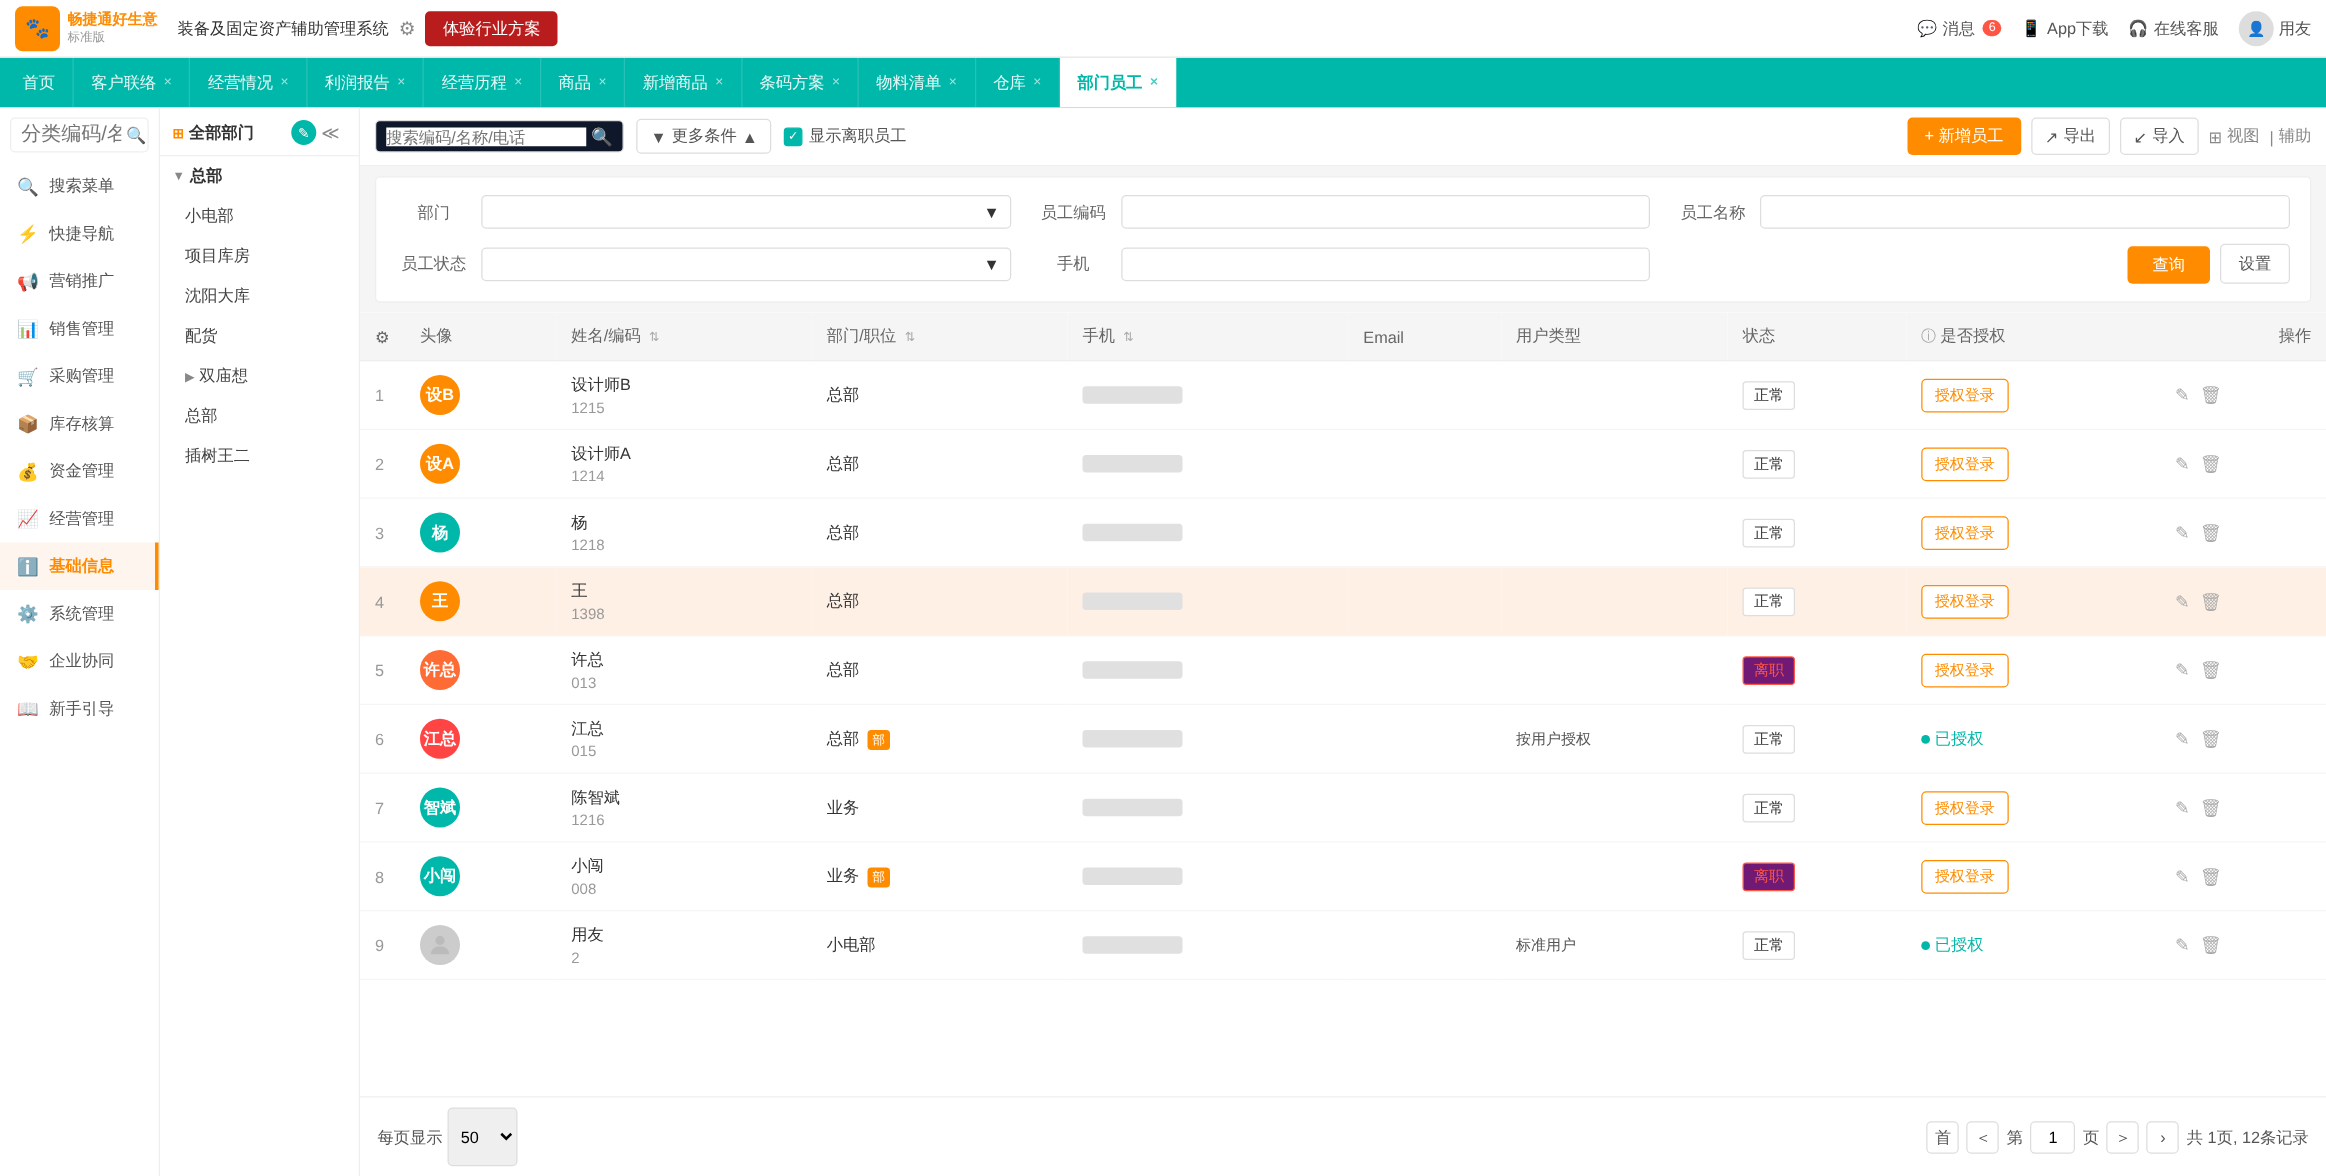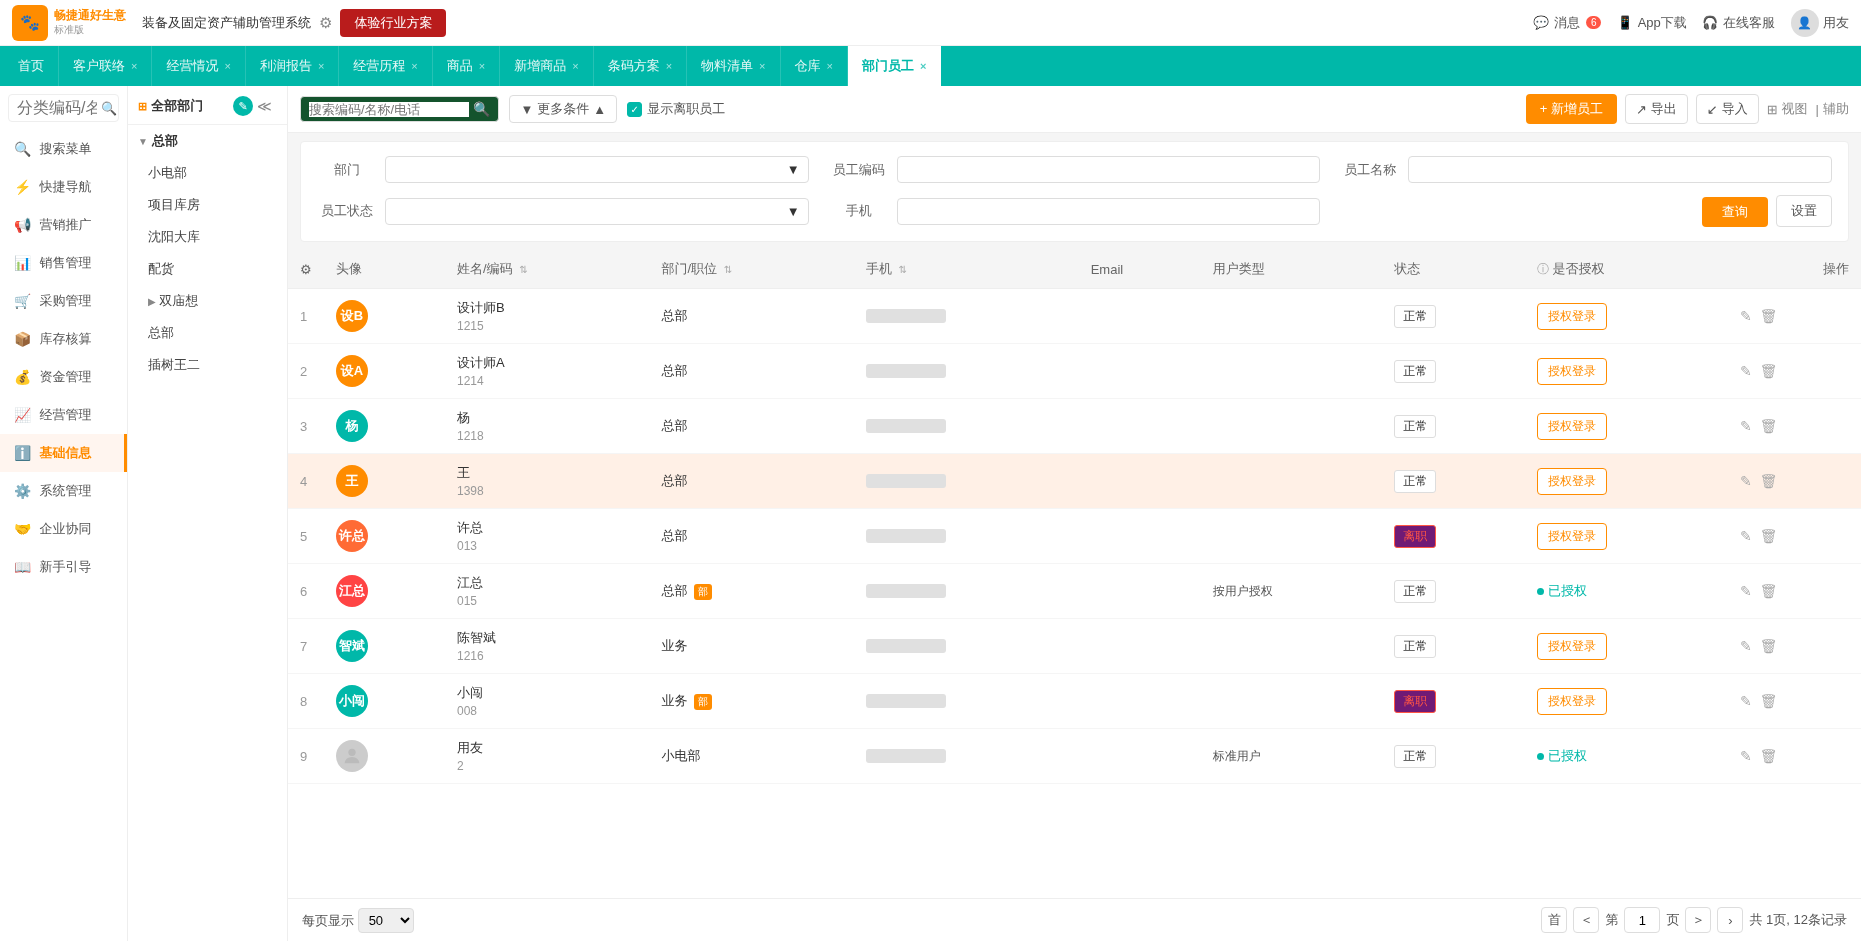--- a/index.html
+++ b/index.html
@@ -57,21 +57,21 @@
     .dept-node.level1 { font-weight: bold; color: #333; padding-left: 10px; display: flex; align-items: center; gap: 4px; }
     .dept-node.level2 { padding-left: 20px; }
     .tree-arrow { font-size: 10px; color: #888; }
 
     
     .content-area { flex: 1; display: flex; flex-direction: column; overflow: hidden; }
 
     
     .toolbar { background: #fff; padding: 8px 12px; display: flex; align-items: center; justify-content: space-between; border-bottom: 1px solid #eee; gap: 10px; }
     .toolbar-left { display: flex; align-items: center; gap: 10px; }
-    .search-box { display: flex; align-items: center; border: 1px solid #ddd; border-radius: 4px; padding: 4px 8px; background: #14532d; gap: 4px; }
+    .search-box { display: flex; align-items: center; border: 1px solid #ddd; border-radius: 4px; padding: 4px 8px; background: #0f172a; gap: 4px; }
     .search-box input { border: none; outline: none; font-size: 13px; width: 160px; color: #333; }
     .search-icon { color: #aaa; font-size: 14px; cursor: pointer; }
     .filter-btn { display: flex; align-items: center; gap: 4px; color: #555; cursor: pointer; font-size: 13px; border: 1px solid #ddd; border-radius: 4px; padding: 4px 10px; }
     .checkbox-label { display: flex; align-items: center; gap: 5px; font-size: 13px; color: #555; cursor: pointer; }
     .checkbox-icon { width: 15px; height: 15px; border: 1px solid #00b8a9; border-radius: 3px; background: #00b8a9; display: flex; align-items: center; justify-content: center; color: #fff; font-size: 10px; }
     .toolbar-right { display: flex; align-items: center; gap: 8px; }
     .add-btn { background: #ff8c00; color: #fff; border: none; border-radius: 4px; padding: 6px 14px; cursor: pointer; font-size: 13px; display: flex; align-items: center; gap: 4px; }
     .outline-btn { border: 1px solid #ddd; background: #fff; color: #555; border-radius: 4px; padding: 5px 10px; cursor: pointer; font-size: 13px; display: flex; align-items: center; gap: 4px; }
 
     
@@ -107,21 +107,21 @@
     .action-icon { color: #aaa; cursor: pointer; font-size: 14px; }
     .user-type { font-size: 12px; color: #555; }
     .sort-icon { font-size: 10px; color: #aaa; margin-left: 3px; }
     .dept-badge { display: inline-block; background: #ff8c00; color: #fff; border-radius: 3px; font-size: 10px; padding: 1px 4px; margin-left: 3px; vertical-align: middle; }
 
     
     .pagination { display: flex; align-items: center; justify-content: space-between; padding: 8px 14px; background: #fff; border-top: 1px solid #eee; font-size: 13px; color: #555; }
     .pagination-right { display: flex; align-items: center; gap: 6px; }
     .page-btn { width: 26px; height: 26px; border: 1px solid #ddd; border-radius: 4px; display: flex; align-items: center; justify-content: center; cursor: pointer; color: #555; background: #fff; font-size: 13px; }
     .page-input { width: 36px; height: 26px; border: 1px solid #ddd; border-radius: 4px; text-align: center; font-size: 13px; outline: none; }
-    .per-page-select { border: 1px solid #ddd; border-radius: 4px; padding: 3px 6px; font-size: 13px; outline: none; }
+    .per-page-select { border: 1px solid #ddd; border-radius: 4px; padding: 14px 6px; font-size: 13px; outline: none; }
 
     
     .col-settings { display: flex; align-items: center; gap: 4px; color: #888; cursor: pointer; font-size: 13px; }
 
     .sidebar-search { display: flex; align-items: center; border: 1px solid #eee; border-radius: 4px; padding: 4px 8px; margin: 8px; gap: 4px; }
     .sidebar-search input { border: none; outline: none; font-size: 16px; width: 80px; }
   </style>
 </head>
 <body>
 

